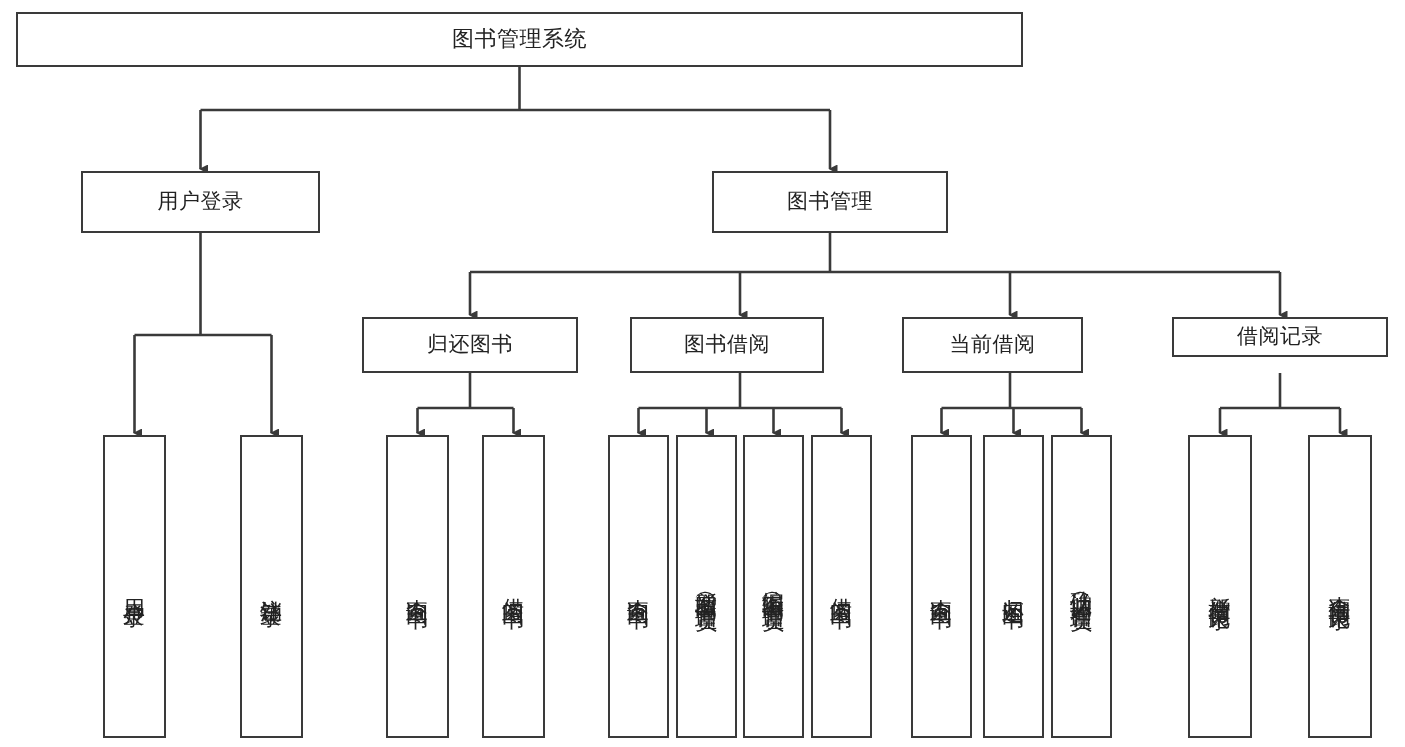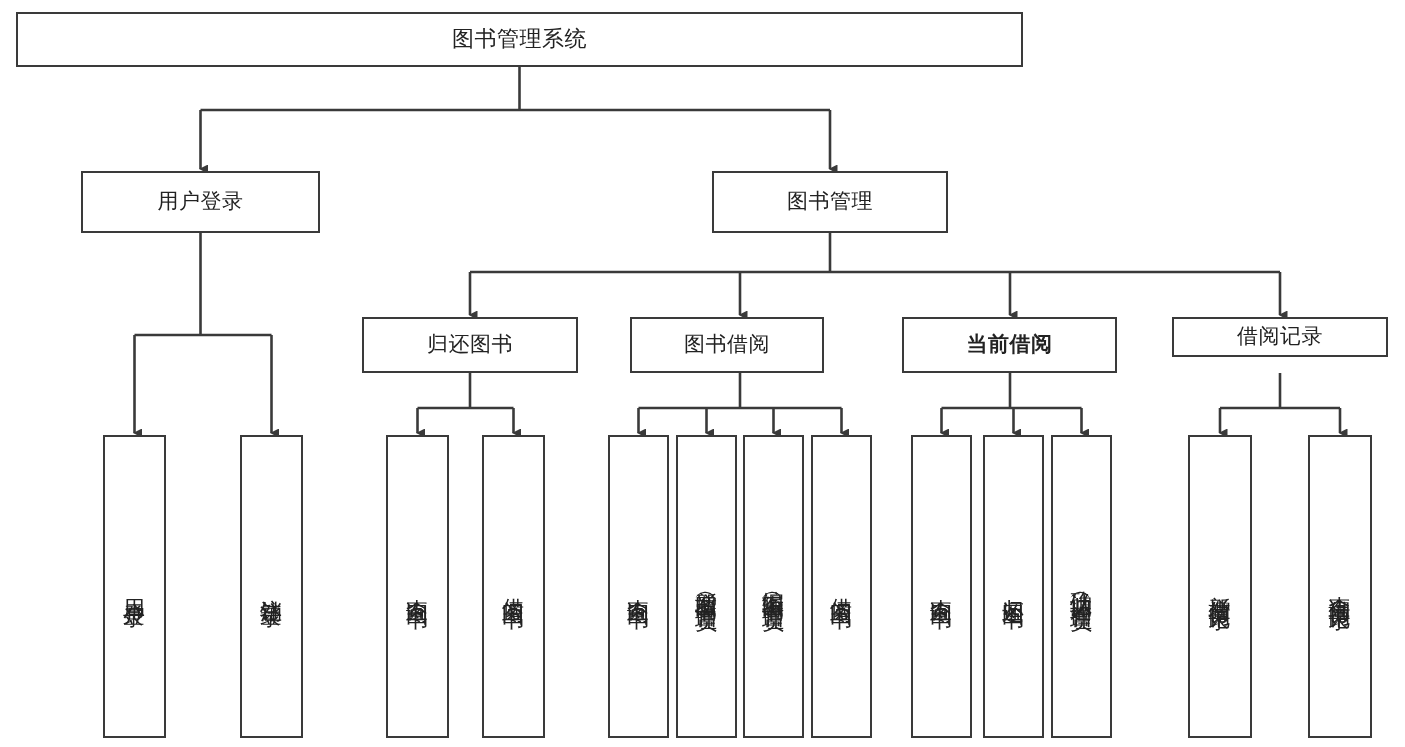--- a/index.html
+++ b/index.html
@@ -132,21 +132,21 @@
       </div>
       <div class="node horiz" style="left: 712px; top: 171px; width: 236px; height: 62px;">
         <span class="node-label">图书管理</span>
       </div>
       <div class="node horiz" style="left: 362px; top: 317px; width: 216px; height: 56px;">
         <span class="node-label">归还图书</span>
       </div>
       <div class="node horiz" style="left: 600px; top: 317px; width: 194px; height: 56px; margin-left: 30px;">
         <span class="node-label">图书借阅</span>
       </div>
-      <div class="node horiz" style="left: 902px; top: 317px; width: 215px; height: 56px; font-weight: bold;">
+      <div class="node horiz" style="left: 902px; top: 317px; width: 181px; height: 56px;">
         <span class="node-label">当前借阅</span>
       </div>
       <div class="node horiz" style="left: 1172px; top: 317px; width: 216px; height: 40px;">
         <span class="node-label">借阅记录</span>
       </div>
       <div class="node vert" style="left: 103px; top: 435px; width: 63px; height: 303px;">
         <span class="node-label">用户登录</span>
       </div>
       <div class="node vert" style="left: 240px; top: 435px; width: 63px; height: 303px;">
         <span class="node-label">注销登录</span>

